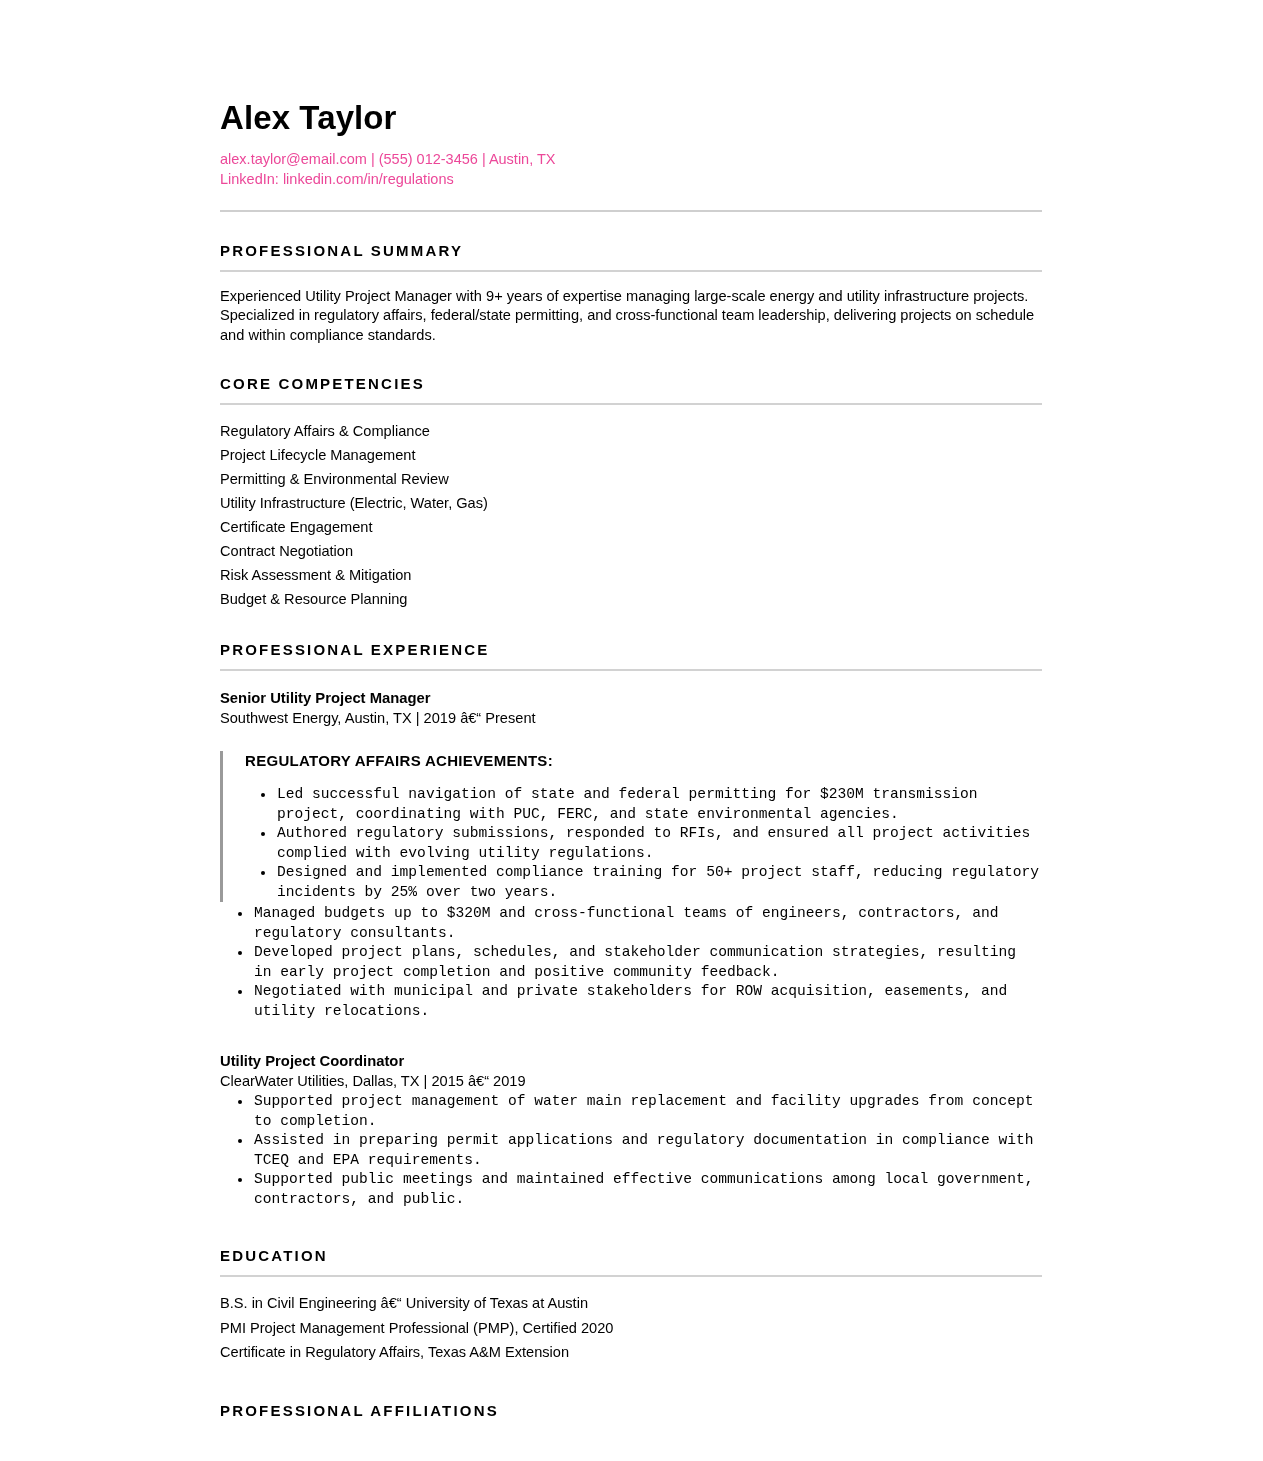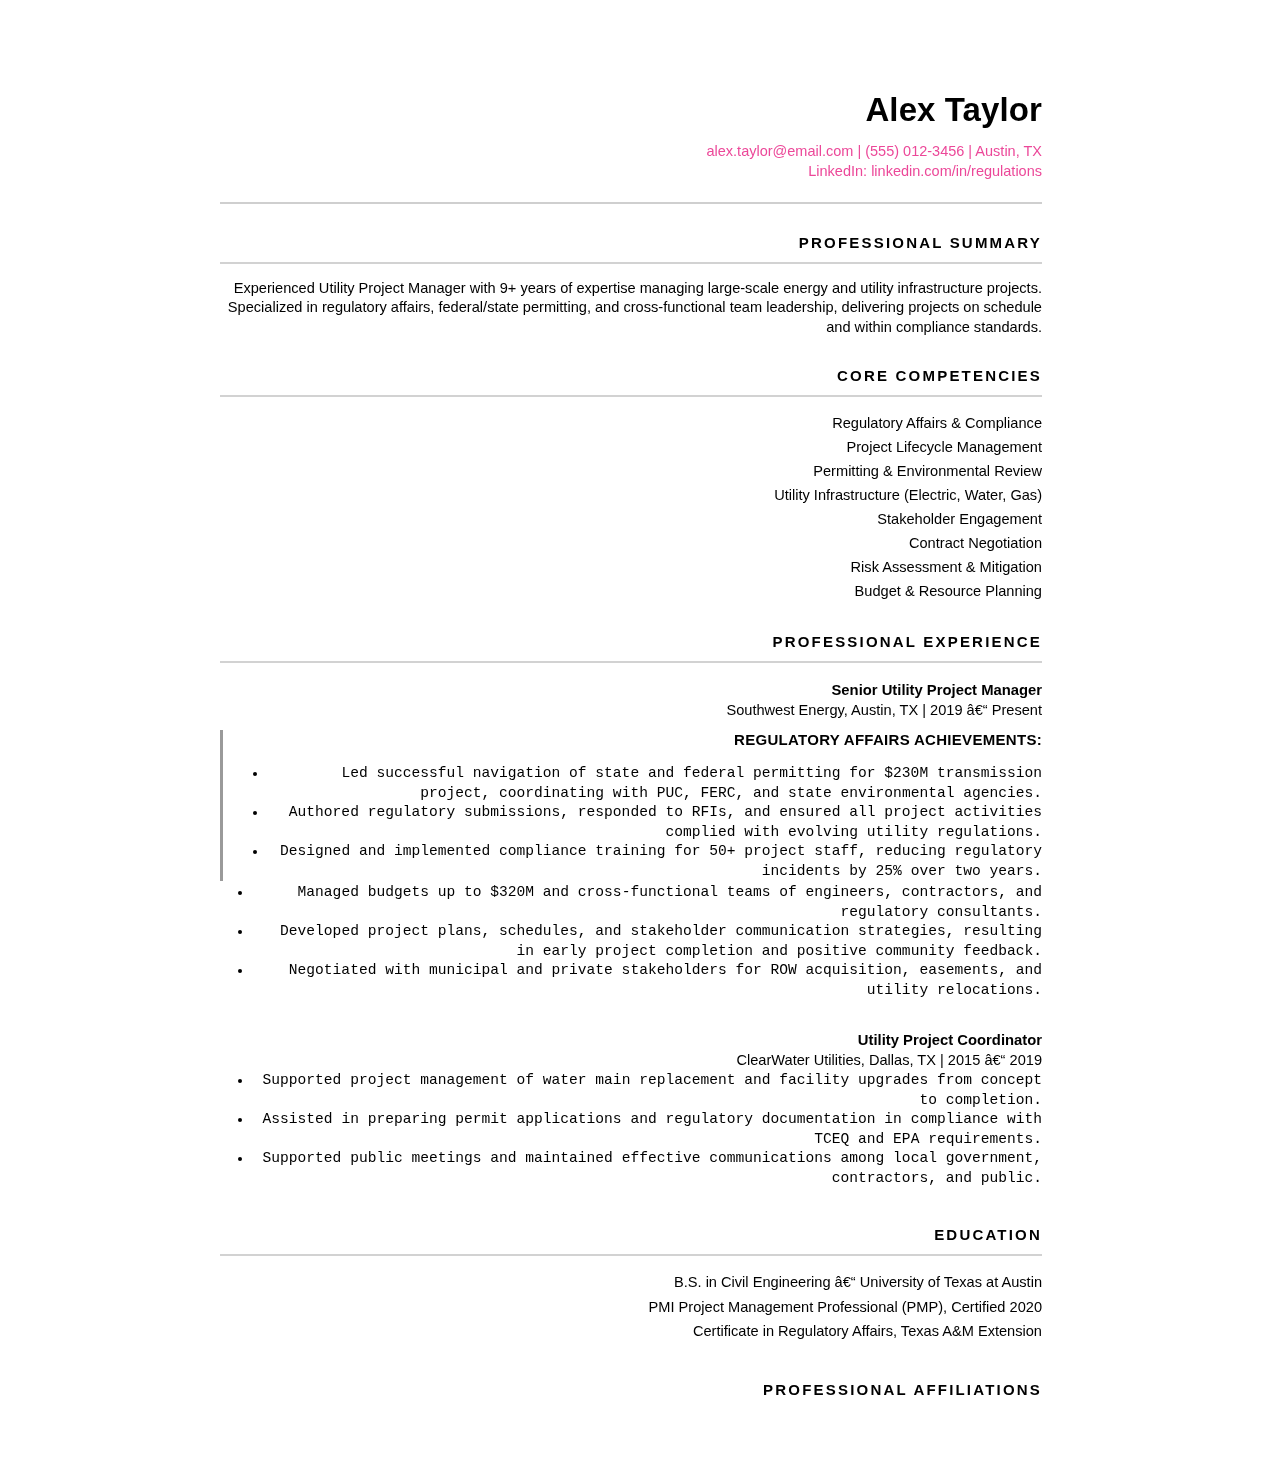--- a/index.html
+++ b/index.html
@@ -17,23 +17,22 @@
   .page {
     position: relative;
     width: 1263px;
     height: 1461px;
     background: #ffffff;
     box-sizing: border-box;
   }
   .content {
     position: absolute;
     left: 220px;
-    top: 92px;
+    top: 100px;
     width: 822px;
-    text-align: right;
   }
 
   
   .name {
     font-size: 33px;
     font-weight: bold;
     letter-spacing: 0.1px;
     line-height: 1.12;
     margin: 0 0 12px 0;
   }
@@ -91,22 +90,22 @@
     font-weight: bold;
     line-height: 20px;
   }
   .job-meta {
     font-size: 14.6px;
     line-height: 21px;
   }
 
   .highlight-block {
     border-left: 3px solid #9a9a9a;
-    padding-left: 14px;
-    margin-top: 9px;
+    padding-left: 22px;
+    margin-top: 22px;
   }
   .highlight-title {
     font-size: 15px;
     font-weight: bold;
     letter-spacing: 0.3px;
     line-height: 20px;
     margin-bottom: 14px;
   }
 
   ul.bullets {
@@ -171,21 +170,21 @@
     </div>
 
     <div class="section">
       <div class="section-title">CORE COMPETENCIES</div>
       <div class="section-rule"></div>
       <div class="plain-list">
         <div class="plain-item">Regulatory Affairs &amp; Compliance</div>
         <div class="plain-item">Project Lifecycle Management</div>
         <div class="plain-item">Permitting &amp; Environmental Review</div>
         <div class="plain-item">Utility Infrastructure (Electric, Water, Gas)</div>
-        <div class="plain-item">Stakeholder Engagement</div>
+        <div class="plain-item">Certificate Engagement</div>
         <div class="plain-item">Contract Negotiation</div>
         <div class="plain-item">Risk Assessment &amp; Mitigation</div>
         <div class="plain-item">Budget &amp; Resource Planning</div>
       </div>
     </div>
 
     <div class="section">
       <div class="section-title">PROFESSIONAL EXPERIENCE</div>
       <div class="section-rule"></div>
 

